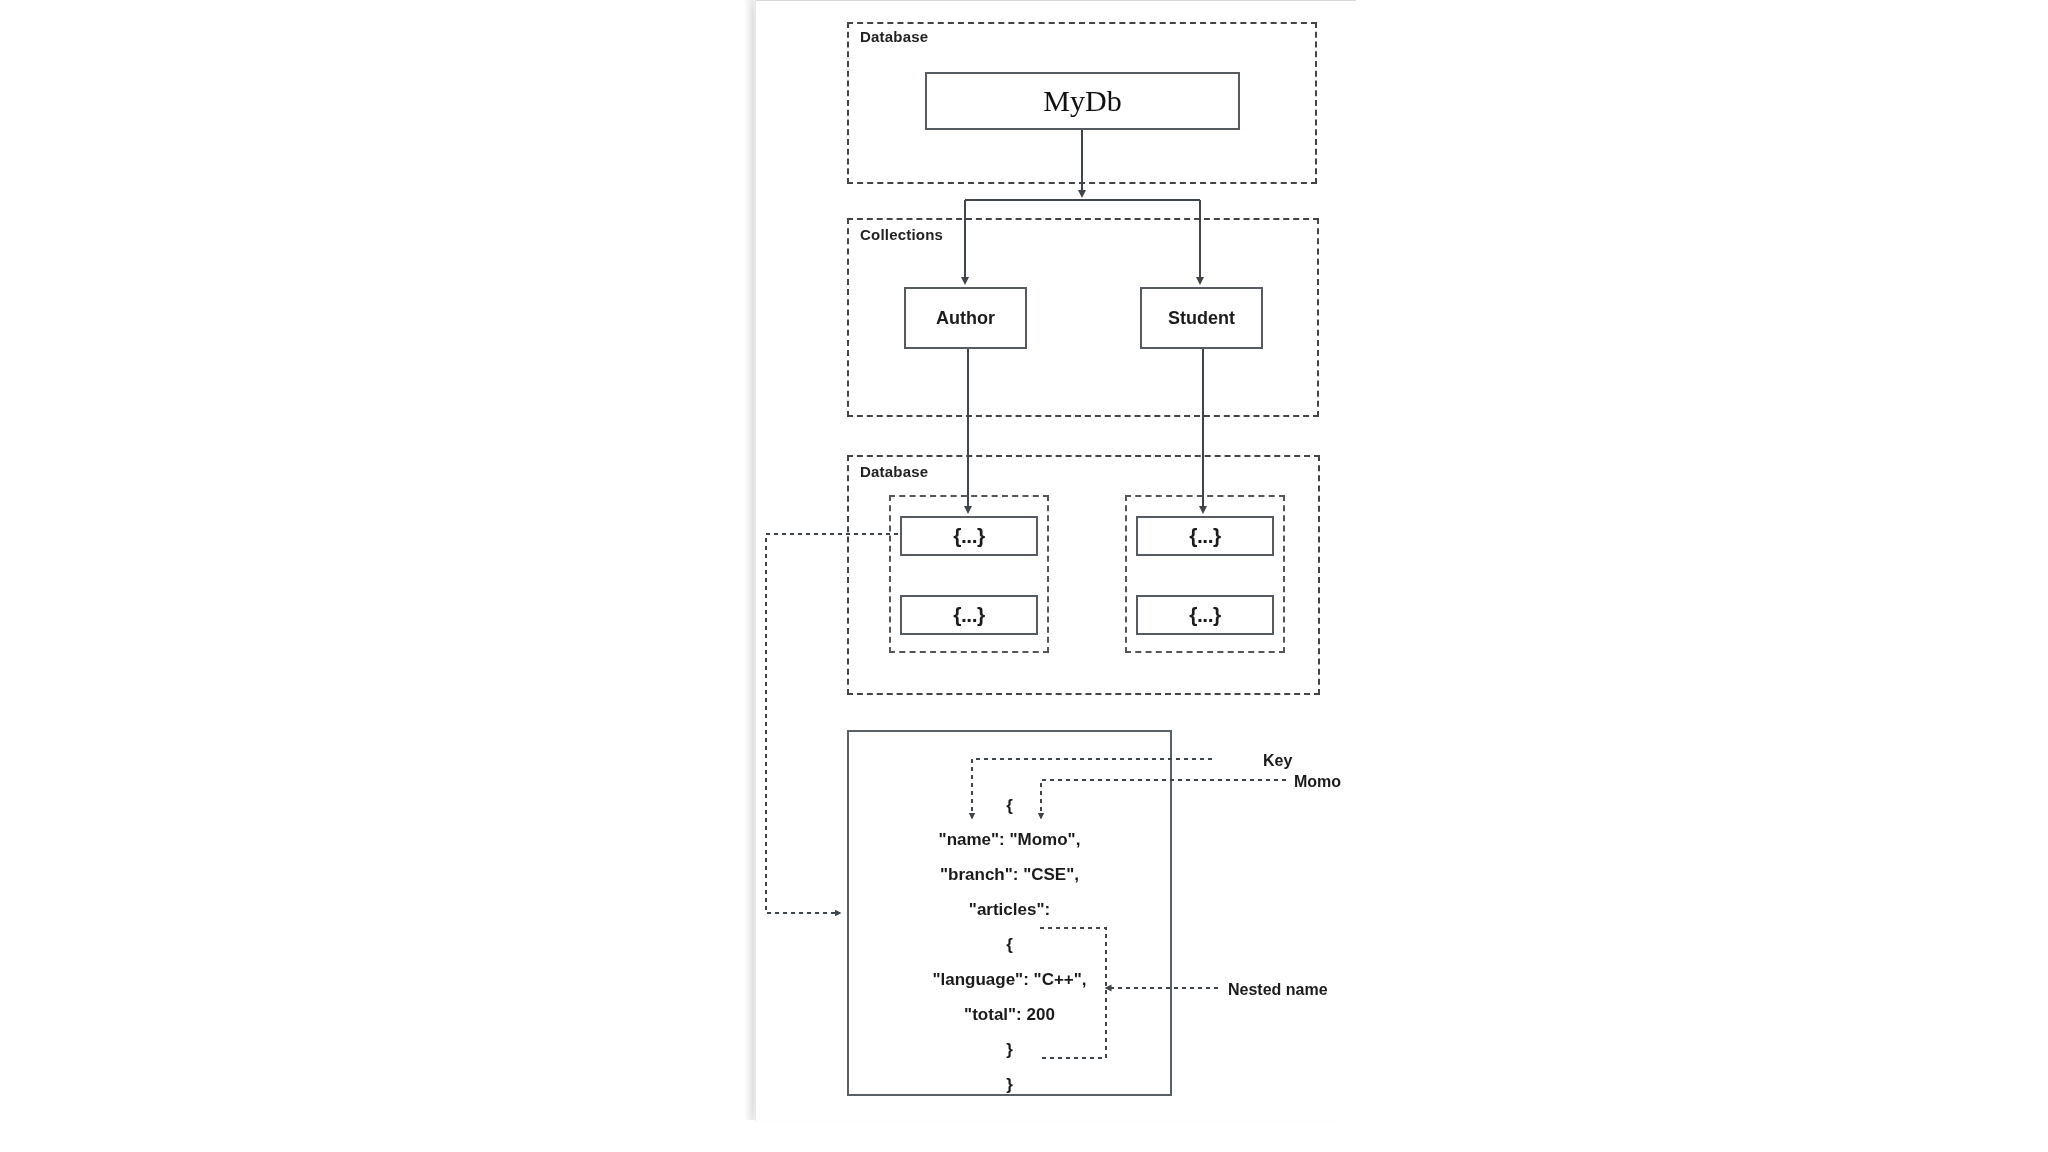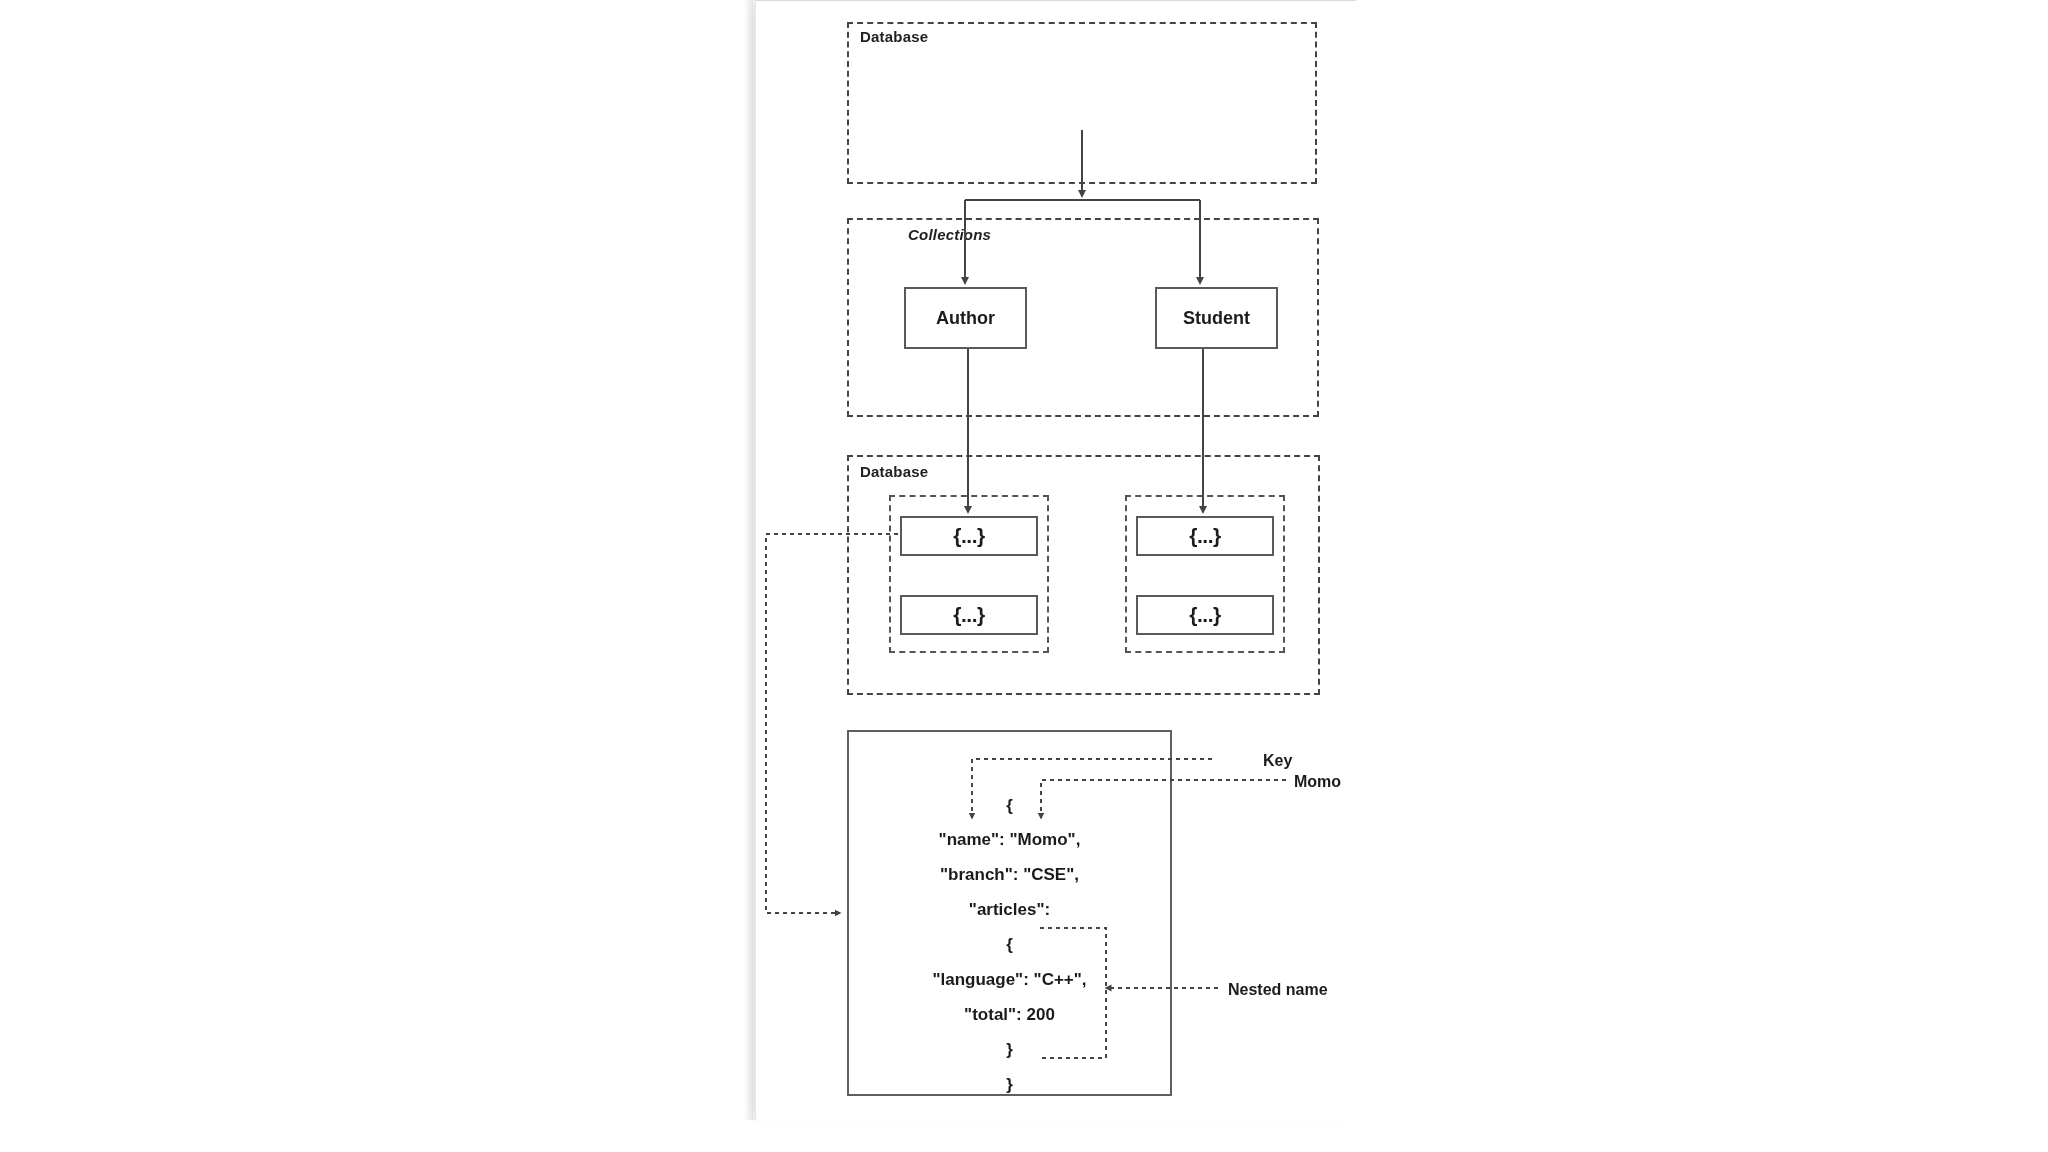--- a/index.html
+++ b/index.html
@@ -141,27 +141,28 @@
 <body>
 
 <div id="page-shadow-strip"></div>
 <div id="page-sheet"></div>
 
 <div id="canvas">
 
   <div class="group-box" style="left:847px; top:22px; width:470px; height:162px;"></div>
   <div class="group-label" style="left:860px; top:28px;">Database</div>
 
+  <div class="solid-box box-serif" style="left:925px; top:72px; width:315px; height:58px;">MyDb</div>
 
   <div class="group-box" style="left:847px; top:218px; width:472px; height:199px;"></div>
-  <div class="group-label" style="left:908px; top:226px;font-style:italic;">Collections</div>
+  <div class="group-label" style="left:860px; top:226px;">Collections</div>
 
   <div class="solid-box box-bold" style="left:904px; top:287px; width:123px; height:62px;">Author</div>
 
-  <div class="solid-box box-bold" style="left:1140px; top:287px; width:123px; height:62px;margin-left:15px;">Student</div>
+  <div class="solid-box box-bold" style="left:1140px; top:287px; width:123px; height:62px;">Student</div>
 
   <div class="group-box" style="left:847px; top:455px; width:473px; height:240px;"></div>
   <div class="group-label" style="left:860px; top:463px;">Database</div>
 
   <div class="doc-group" style="left:889px; top:495px; width:160px; height:158px;"></div>
   <div class="solid-box box-doc" style="left:900px; top:516px; width:138px; height:40px;">{...}</div>
   <div class="solid-box box-doc" style="left:900px; top:595px; width:138px; height:40px;">{...}</div>
 
   <div class="doc-group" style="left:1125px; top:495px; width:160px; height:158px;"></div>
   <div class="solid-box box-doc" style="left:1136px; top:516px; width:138px; height:40px;">{...}</div>

